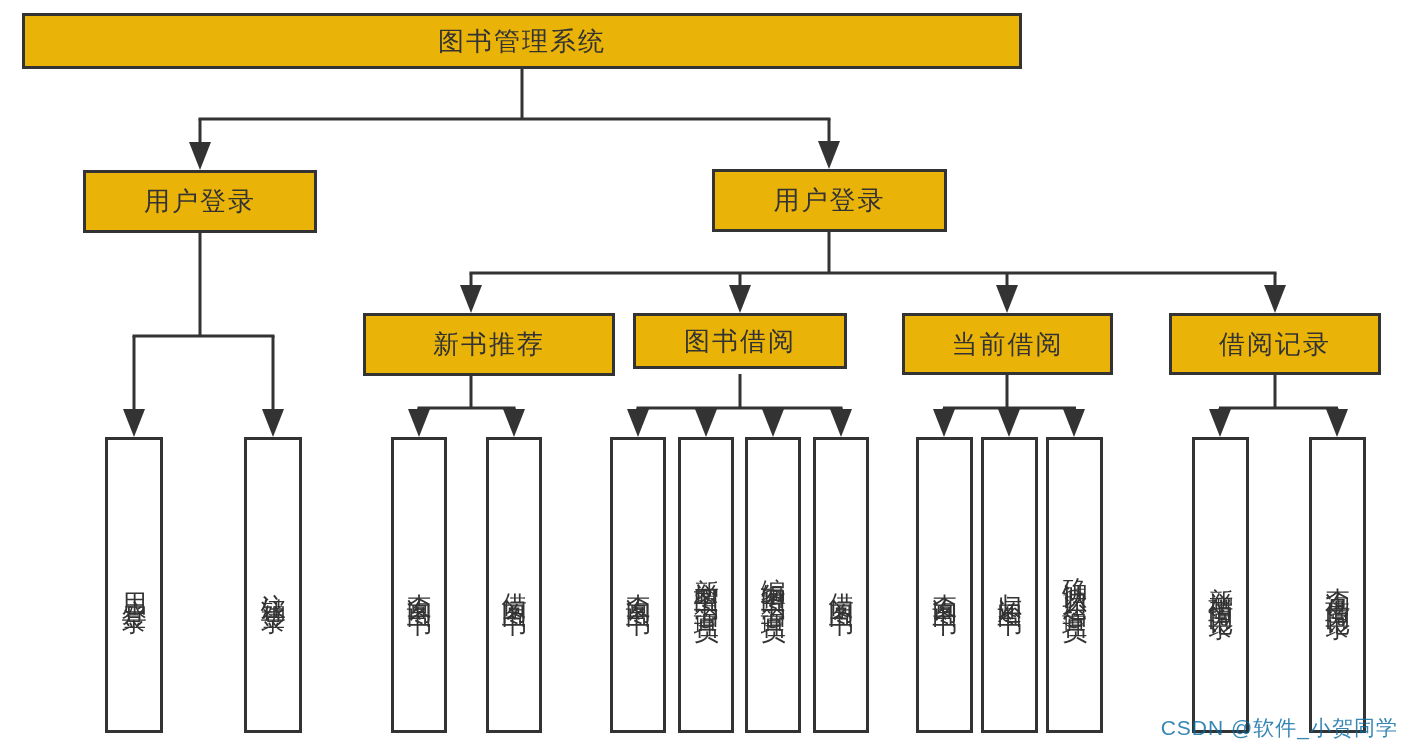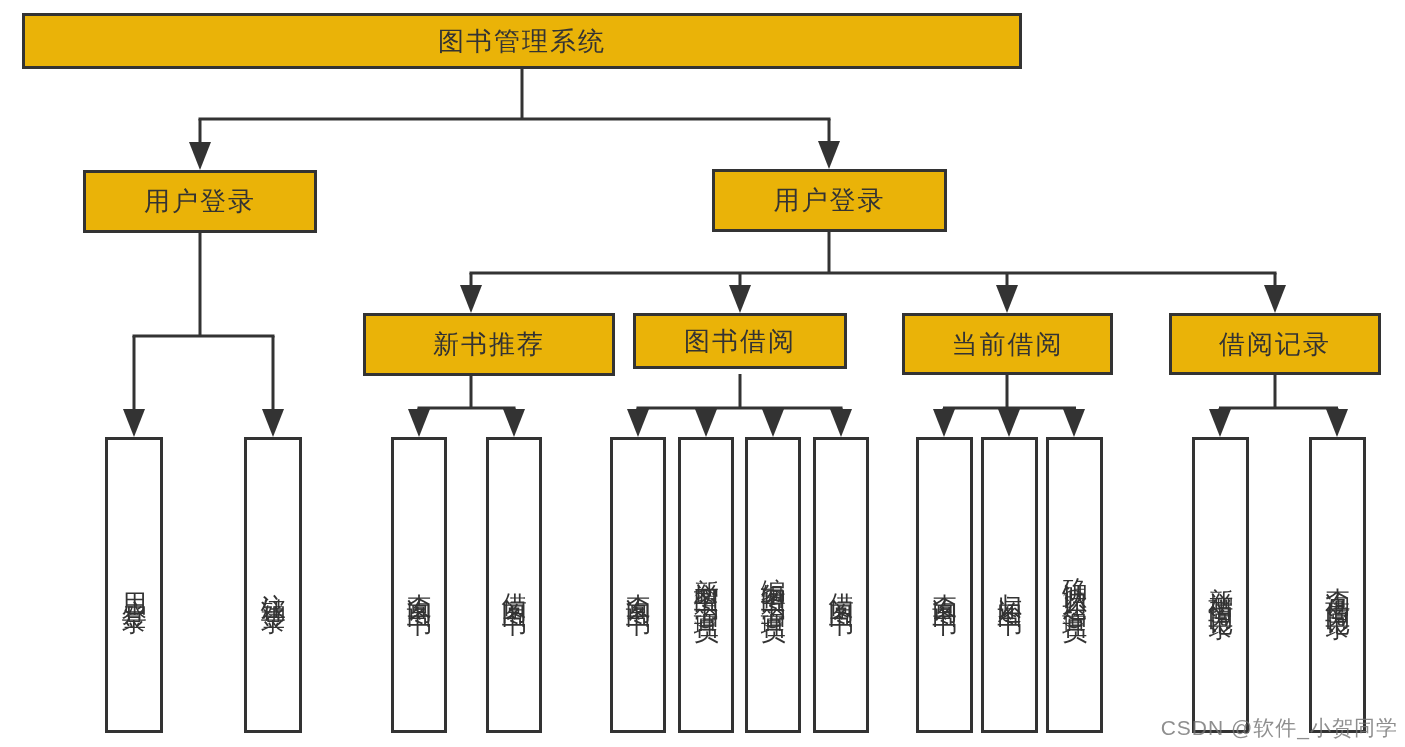--- a/index.html
+++ b/index.html
@@ -179,14 +179,14 @@
     <span>确认归还（管理员）</span>
   </div>
 
   <div class="leaf" style="left:1192px;top:437px;width:57px;height:296px">
     <span>新增借阅记录</span>
   </div>
   <div class="leaf" style="left:1309px;top:437px;width:57px;height:296px">
     <span>查询借阅记录</span>
   </div>
 
-  <div class="watermark" style="color: #737373;">CSDN @软件_小贺同学</div>
+  <div class="watermark" style="color: #0369a1;">CSDN @软件_小贺同学</div>
 </div>
 
 </body></html>

